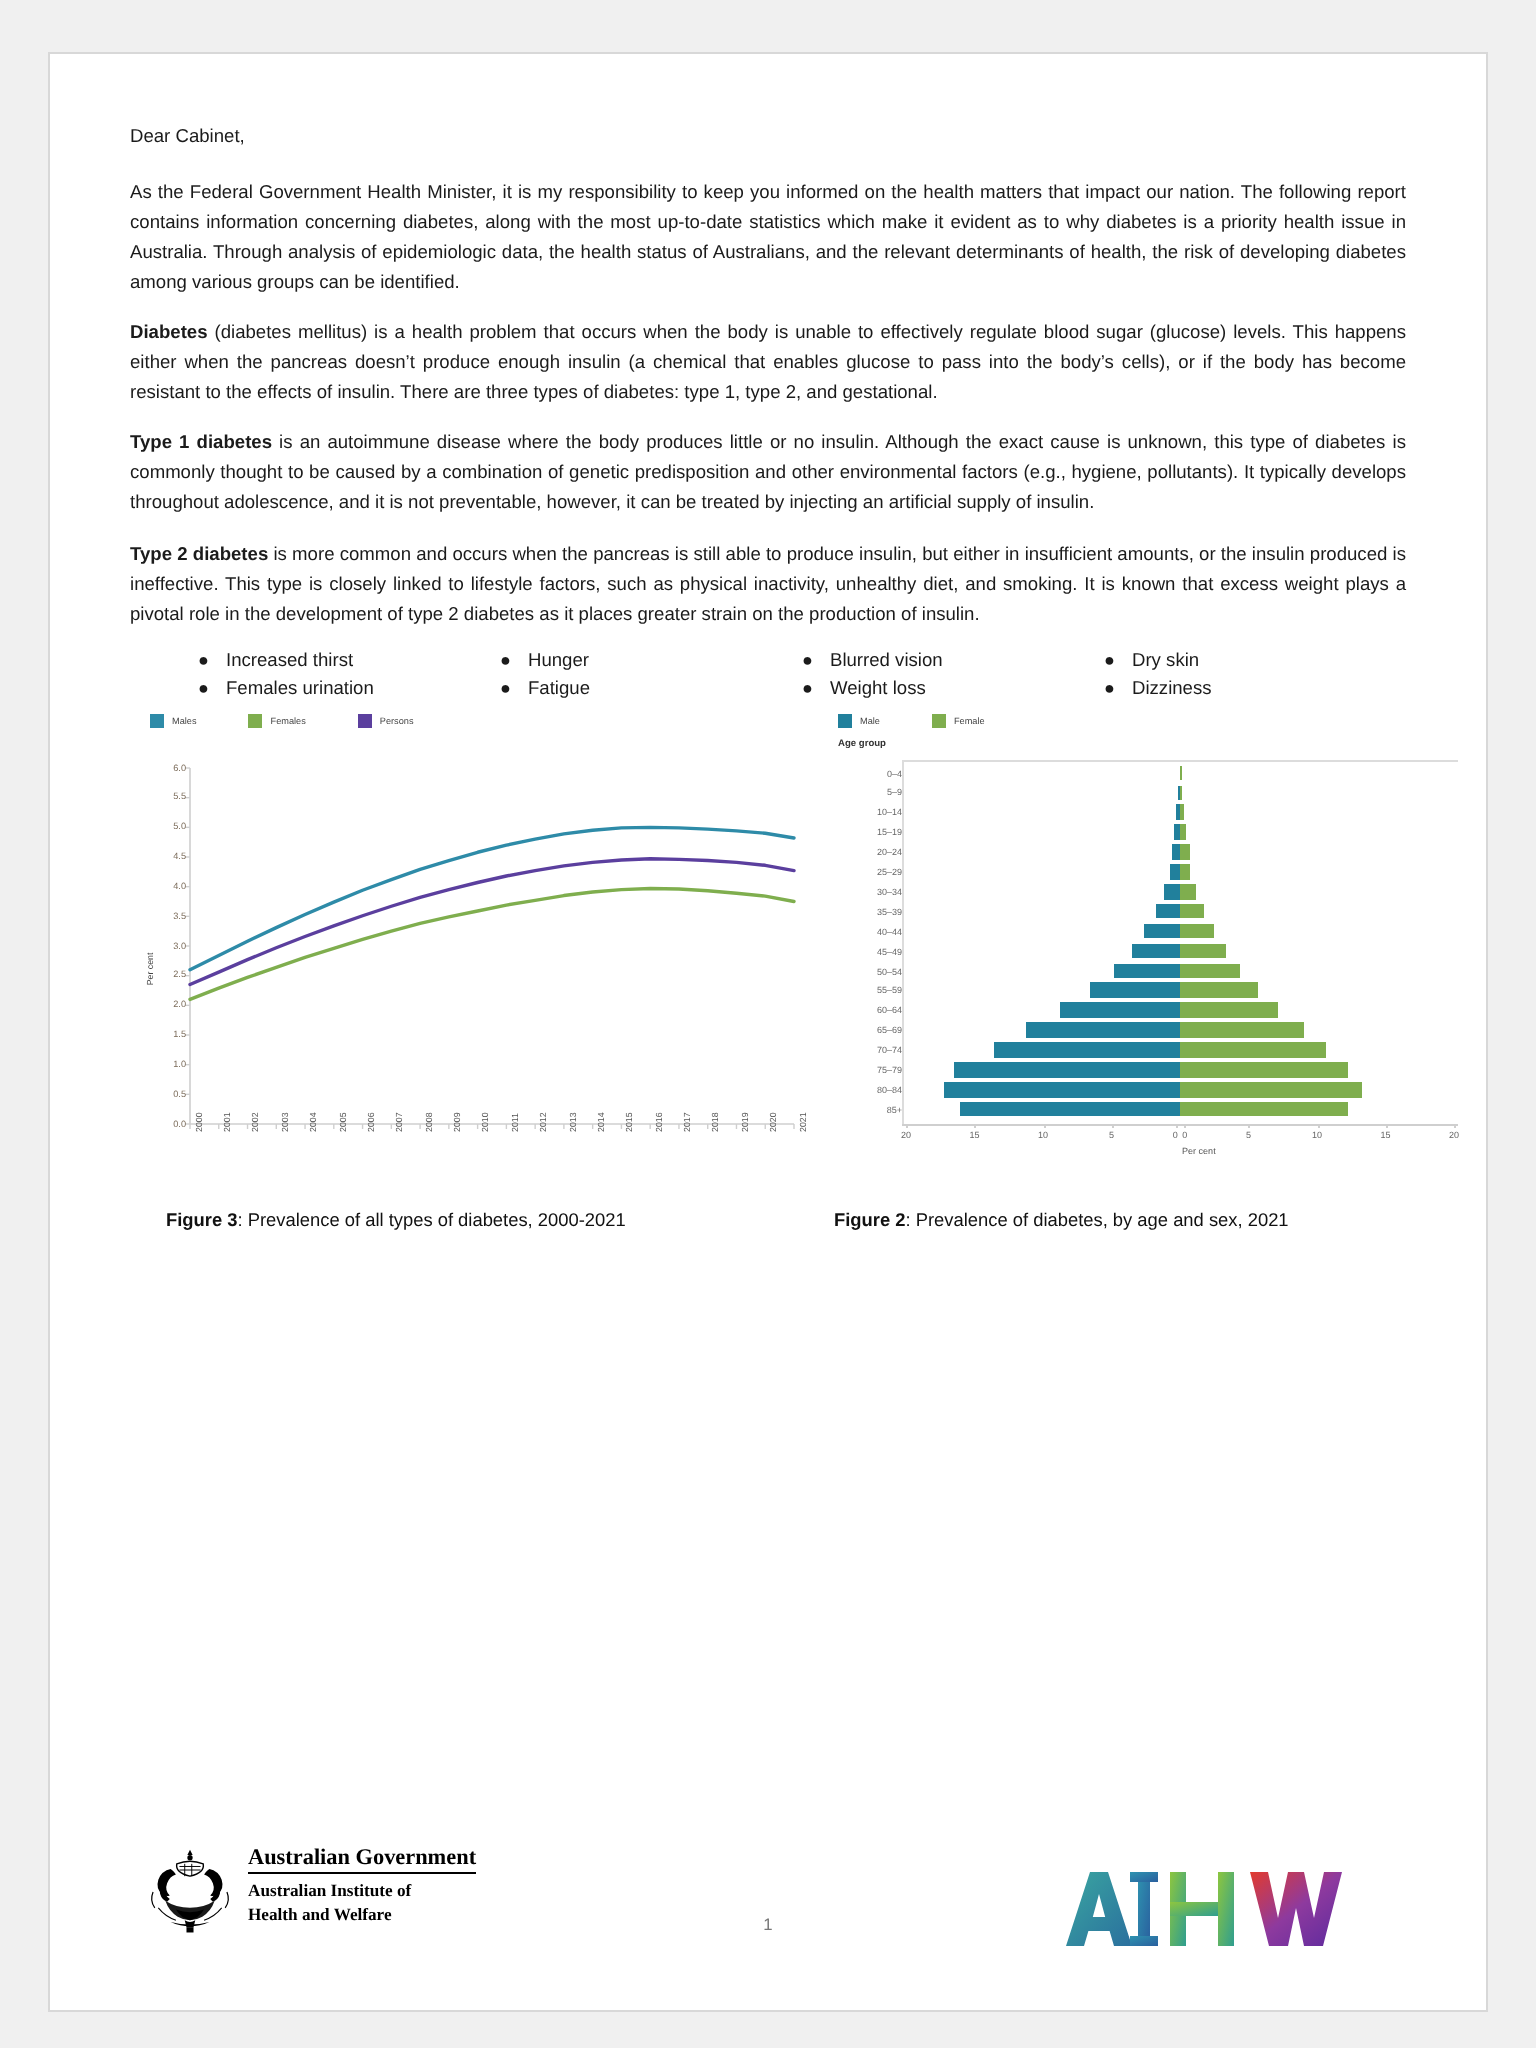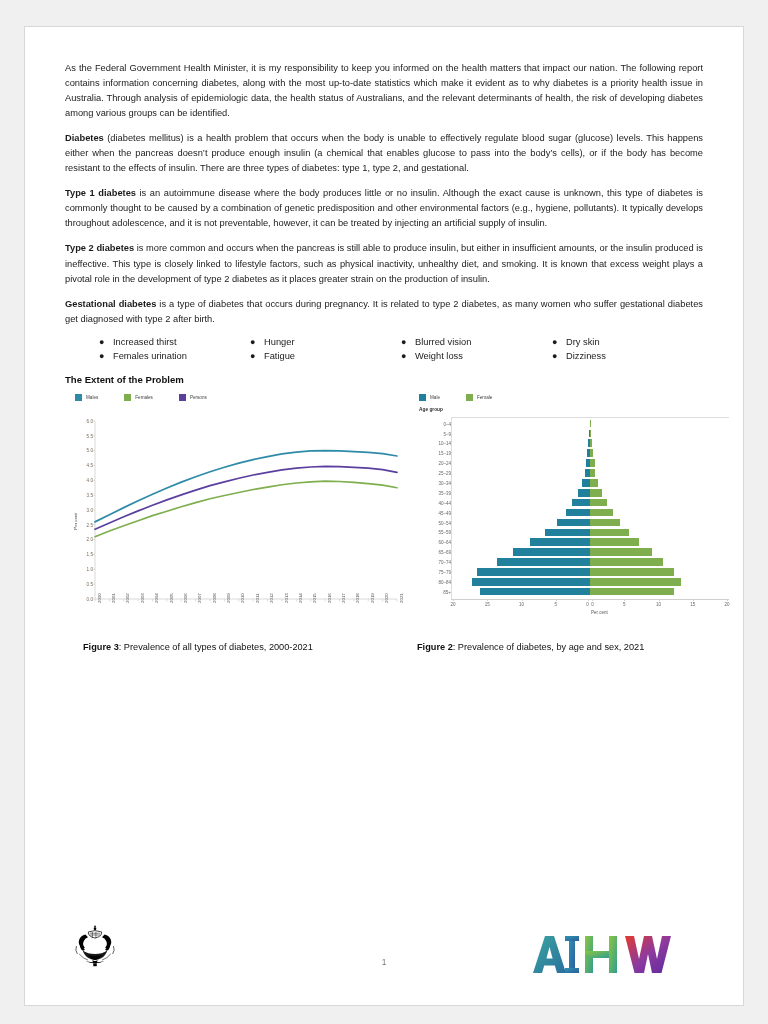--- a/index.html
+++ b/index.html
@@ -119,31 +119,31 @@
     font-size:8.4px; color:#777;
   }
   .aihw { position:absolute; right:8px; bottom:10px; width:166px; height:42px;}
 </style>
 </head>
 <body>
 
 <div class="page">
 
 
+  <div class="salutation">Dear Cabinet,</div>
 
   <p class="body">As the Federal Government Health Minister, it is my responsibility to keep you informed on the health matters that impact our nation. The following report contains information concerning diabetes, along with the most up-to-date statistics which make it evident as to why diabetes is a priority health issue in Australia. Through analysis of epidemiologic data, the health status of Australians, and the relevant determinants of health, the risk of developing diabetes among various groups can be identified.</p>
 
 
   <p class="body indent"><b>Diabetes</b><span> (diabetes mellitus) is a health problem that occurs when the body is unable to effectively regulate blood sugar (glucose) levels. This happens either when the pancreas doesn’t produce enough insulin (a chemical that enables glucose to pass into the body’s cells), or if the body has become resistant to the effects of insulin. There are three types of diabetes: type 1, type 2, and gestational.</span></p>
 
   <p class="body indent"><b>Type 1 diabetes</b><span> is an autoimmune disease where the body produces little or no insulin. Although the exact cause is unknown, this type of diabetes is commonly thought to be caused by a combination of genetic predisposition and other environmental factors (e.g., hygiene, pollutants). It typically develops throughout adolescence, and it is not preventable, however, it can be treated by injecting an artificial supply of insulin.</span></p>
 
   <p class="body indent"><b>Type 2 diabetes</b><span> is more common and occurs when the pancreas is still able to produce insulin, but either in insufficient amounts, or the insulin produced is ineffective. This type is closely linked to lifestyle factors, such as physical inactivity, unhealthy diet, and smoking. It is known that excess weight plays a pivotal role in the development of type 2 diabetes as it places greater strain on the production of insulin.</span></p>
 
-  <p class="body indent"><b>Gestational diabetes</b><span> is a type of diabetes that occurs during pregnancy. It is related to type 2 diabetes, as many women who suffer gestational diabetes get diagnosed with type 2 after birth.</span></p>
 
 
   <div class="symptom-grid">
     <div class="symptom">
         <span class="bullet">●</span>
         <span>Increased thirst</span>
       </div>
     <div class="symptom">
         <span class="bullet">●</span>
         <span>Females urination</span>
@@ -167,21 +167,20 @@
     <div class="symptom">
         <span class="bullet">●</span>
         <span>Dry skin</span>
       </div>
     <div class="symptom">
         <span class="bullet">●</span>
         <span>Dizziness</span>
       </div>
   </div>
 
-  <h2 class="section tight">The Extent of the Problem</h2>
 
 
   <div class="charts">
 
     <div class="chart-box chart-left">
       <div class="legend" id="lc-legend">
           <div class="legend-item">
             <span class="legend-sw" style="background:#2e8ba8"></span>
             <span class="legend-lb">Males</span>
           </div>
@@ -435,20 +434,27 @@
           <path d="M80 40 q6 6 4 14 q-2 7 -8 9 l-3 -3 q6 -4 6 -11 q0 -6 -3 -9z"></path>
           <path d="M22 62 q12 8 28 8 q16 0 28 -8 q-4 12 -14 18 q-14 8 -28 0 q-10 -6 -14 -18z" opacity="0.9"></path>
           <path d="M34 72 q16 6 32 0 q-6 10 -16 12 q-10 -2 -16 -12z"></path>
           <path d="M44 84 q6 4 12 0 l-2 8 h-8z"></path>
           <path d="M8 52 q-4 10 2 18 M92 52 q4 10 -2 18" stroke="#000" stroke-width="1.4" fill="none"></path>
           <path d="M14 70 q8 10 20 14 M86 70 q-8 10 -20 14" stroke="#000" stroke-width="1.2" fill="none"></path>
           <path d="M28 86 q22 10 44 0 q-22 6 -44 0z"></path>
           <path d="M46 92 h8 v6 h-8z"></path>
         </g>
       </svg>
+      <div class="gov-text">
+        <div class="gov-l1">Australian Government</div>
+        <div class="gov-l2">
+          <div>Australian Institute of</div>
+          <div>Health and Welfare</div>
+        </div>
+      </div>
     </div>
 
     <div class="pagenum">1</div>
 
     <svg class="aihw" viewBox="0 0 166 42">
       <defs>
         <linearGradient id="gA" x1="0" y1="0" x2="1" y2="1">
           <stop offset="0" stop-color="#3aa6a0"></stop>
             <stop offset="1" stop-color="#2a6f9e"></stop>
         </linearGradient>

